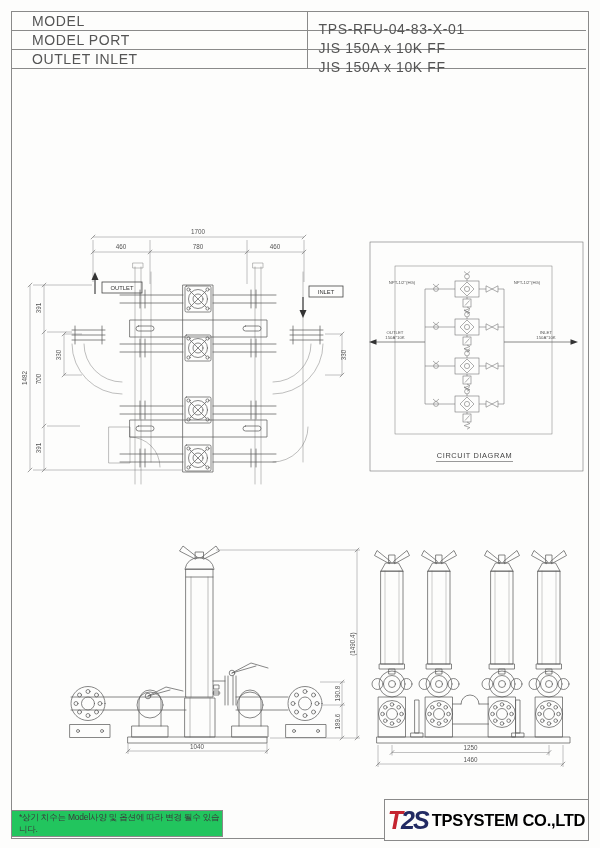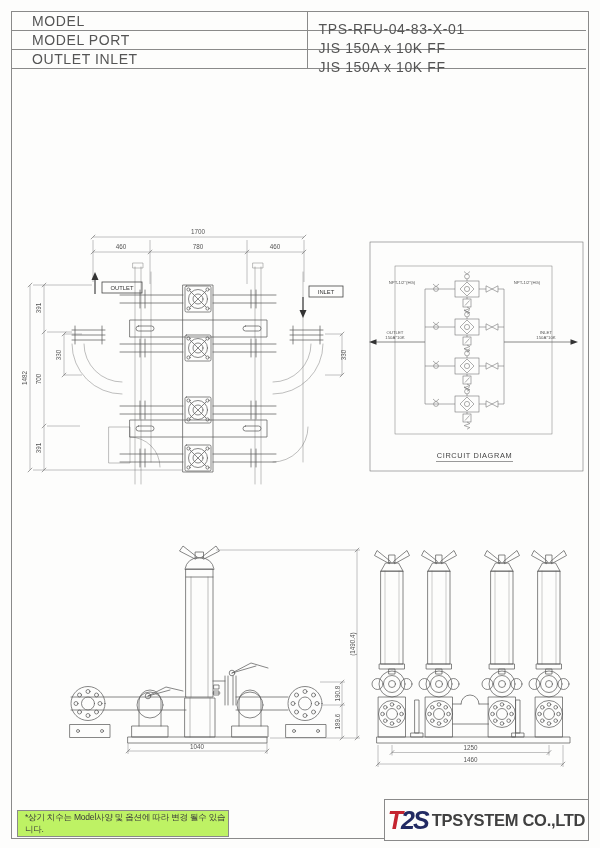--- a/index.html
+++ b/index.html
@@ -16,28 +16,28 @@
   svg{position:absolute;overflow:visible;}
   .dline{stroke:#909090;stroke-width:.55;fill:none;}
   .dtxt{font-family:"Liberation Sans",sans-serif;font-size:6.3px;fill:#555;text-anchor:middle;}
   .draw{stroke:#5f5f5f;stroke-width:.75;fill:none;stroke-linecap:round;stroke-linejoin:round;}
   .thin{stroke-width:.5;opacity:.8;}
   .cline{stroke:#6a6a6a;stroke-width:.55;fill:none;}
   .ctxt{font-family:"Liberation Sans",sans-serif;font-size:4.3px;fill:#555;text-anchor:middle;}
   .cap{font-family:"Liberation Sans",sans-serif;font-size:7.4px;fill:#444;text-anchor:middle;letter-spacing:.6px;}
   .ah{fill:#333;stroke:none;}
   .boxlbl{font-family:"Liberation Sans",sans-serif;font-size:5.8px;fill:#333;text-anchor:middle;}
-  .notebox{position:absolute;left:17px;top:810px;width:212px;height:27px;border:1px solid #8a8a8a;
+  .notebox{position:absolute;left:11px;top:810px;width:212px;height:27px;border:1px solid #8a8a8a;
            display:flex;align-items:center;padding-left:7px;box-sizing:border-box;
-           font-size:8.5px;color:#3a3a3a;letter-spacing:-.2px;background:#bef264;}
+           font-size:8.5px;color:#3a3a3a;letter-spacing:-.2px;background:#22c55e;}
   .logobox{position:absolute;left:384px;top:799px;width:203px;height:40px;border:1px solid #8a8a8a;
            display:flex;align-items:center;justify-content:center;gap:4px;background:#fdfdfc;}
   .logomark{font-weight:bold;font-style:italic;font-size:25px;letter-spacing:-2px;line-height:1;}
   .logo-t{color:#c42430;} .logo-2{color:#222a63;} .logo-s{color:#222a63;}
-  .company{font-weight:bold;font-size:16.5px;color:#404040;letter-spacing:-.3px;}
+  .company{font-weight:bold;font-size:16.5px;color:#000000;letter-spacing:-.3px;}
 </style>
 </head>
 <body>
 
 <div class="page">
   <div class="frame"></div>
 
   <div class="titleblock">
     <div class="specrow">
       <div class="lbl">MODEL</div>

